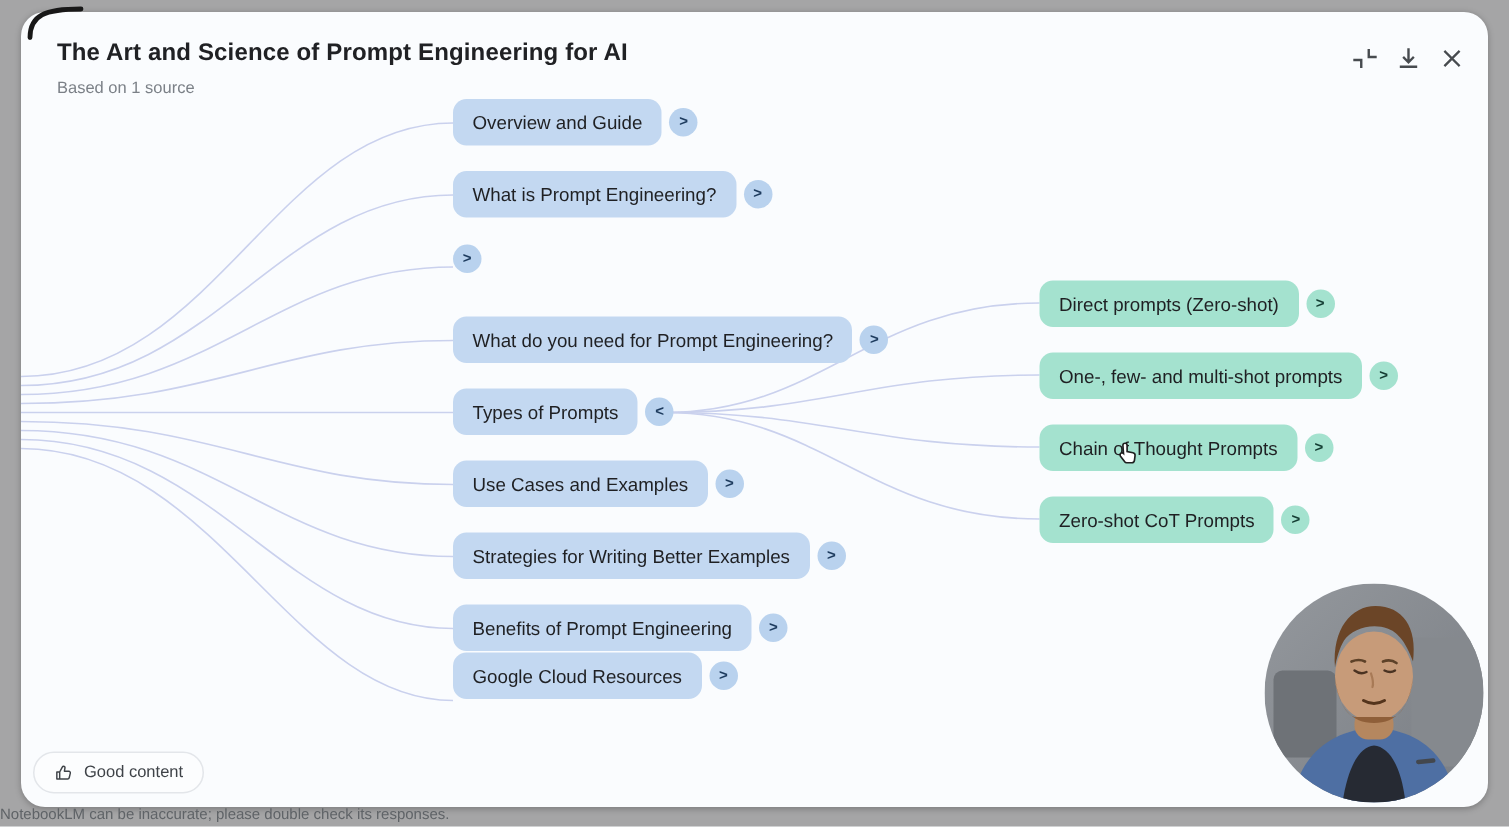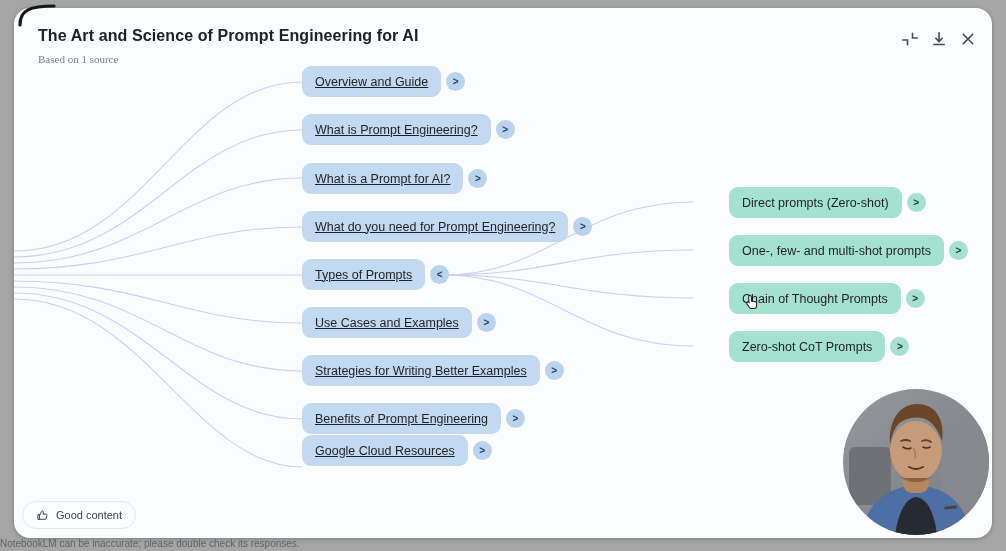--- a/index.html
+++ b/index.html
@@ -7,36 +7,36 @@
   body { background:#a5a5a6; font-family:"Liberation Sans","DejaVu Sans",sans-serif; position:relative; }
 
   .card {
     position:absolute; left:14px; top:8px; width:978px; height:530px;
     background:#fafcfe; border-radius:16px;
     box-shadow:0 1px 4px rgba(0,0,0,.25);
     overflow:hidden;
   }
 
   .map-title { position:absolute; left:24px; top:19px; font-size:16px; color:#202124; letter-spacing:.1px;font-weight:bold; }
-  .map-subtitle { position:absolute; left:24px; top:45px; font-size:11px; color:#7b8087;font-family:Liberation Serif, serif; }
+  .map-subtitle { position:absolute; left:24px; top:45px; font-size:11px; color:#7b8087; }
 
   .win-controls { position:absolute; top:21px; right:14px; display:flex; gap:9px; }
   .icon-btn { width:20px; height:20px; border:none; background:transparent; cursor:pointer;
               display:flex; align-items:center; justify-content:center; padding:0; }
   .icon-btn svg { stroke:#474b4f; fill:none; stroke-width:1.6; stroke-linecap:square; }
 
   svg.connectors { position:absolute; left:0; top:0; width:978px; height:530px; pointer-events:none; }
 
   .node { position:absolute; display:flex; align-items:center; gap:5px; z-index:2; }
   .pill {
     display:inline-flex; align-items:center; height:31px; padding:0 13px;
     border-radius:9px; font-size:12.5px; color:#1f2023; white-space:nowrap; cursor:pointer;
   }
-  .node.blue .pill  { background:#c3d8f1;text-decoration:underline; }
-  .node.green .pill { background:#a4e2cf;margin-left:36px; }
+  .node.blue .pill  { background:#c3d8f1; }
+  .node.green .pill { background:#a4e2cf; }
   .chev {
     width:19px; height:19px; border-radius:50%; border:none; padding:0; cursor:pointer;
     display:flex; align-items:center; justify-content:center;
     font-family:inherit; font-size:10px; font-weight:700; line-height:1;
   }
   .node.blue .chev  { background:#b9d2ee; color:#1d3b5e; }
   .node.green .chev { background:#a4e2cf; color:#143d33; }
 
   .feedback { position:absolute; left:8px; bottom:9px; display:flex; gap:18px; z-index:5; }
   .fb-pill {
@@ -112,21 +112,20 @@
 
   <div class="node blue" style="left:288px;top:58px">
     <div class="pill">Overview and Guide</div>
     <button class="chev">&gt;</button>
   </div>
   <div class="node blue" style="left:288px;top:106px">
     <div class="pill">What is Prompt Engineering?</div>
     <button class="chev">&gt;</button>
   </div>
   <div class="node blue" style="left:288px;top:155px">
-    <div class="pill">What is a Prompt for AI?</div>
     <button class="chev">&gt;</button>
   </div>
   <div class="node blue" style="left:288px;top:203px">
     <div class="pill">What do you need for Prompt Engineering?</div>
     <button class="chev">&gt;</button>
   </div>
   <div class="node blue" style="left:288px;top:251px">
     <div class="pill">Types of Prompts</div>
     <button class="chev">&lt;</button>
   </div>

